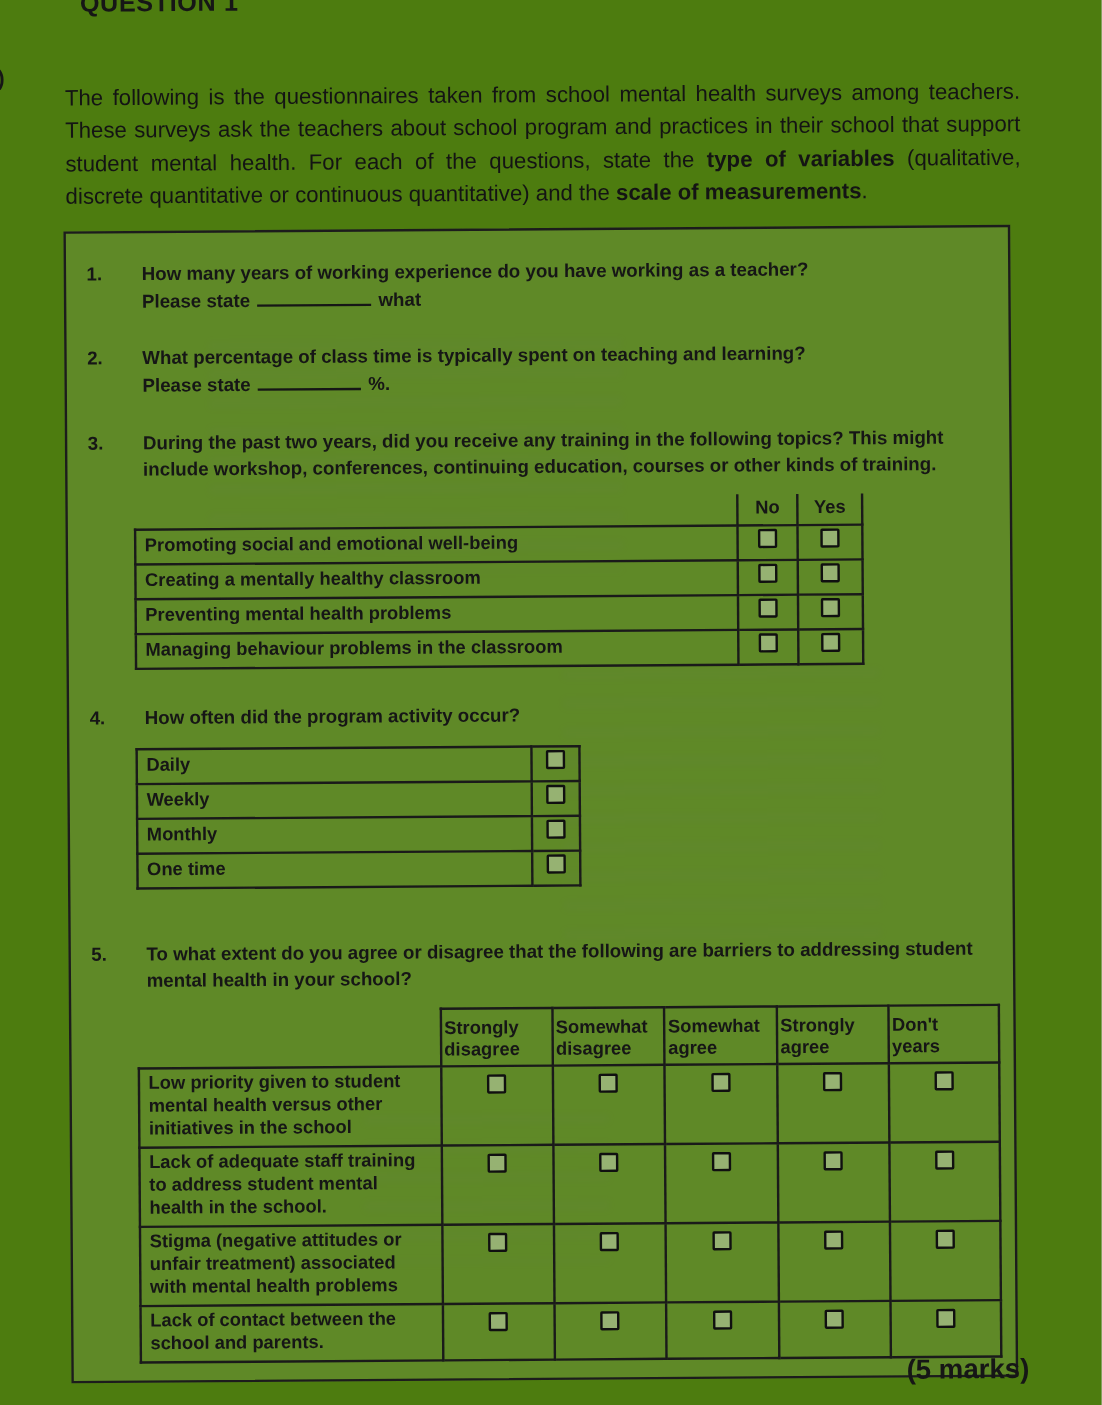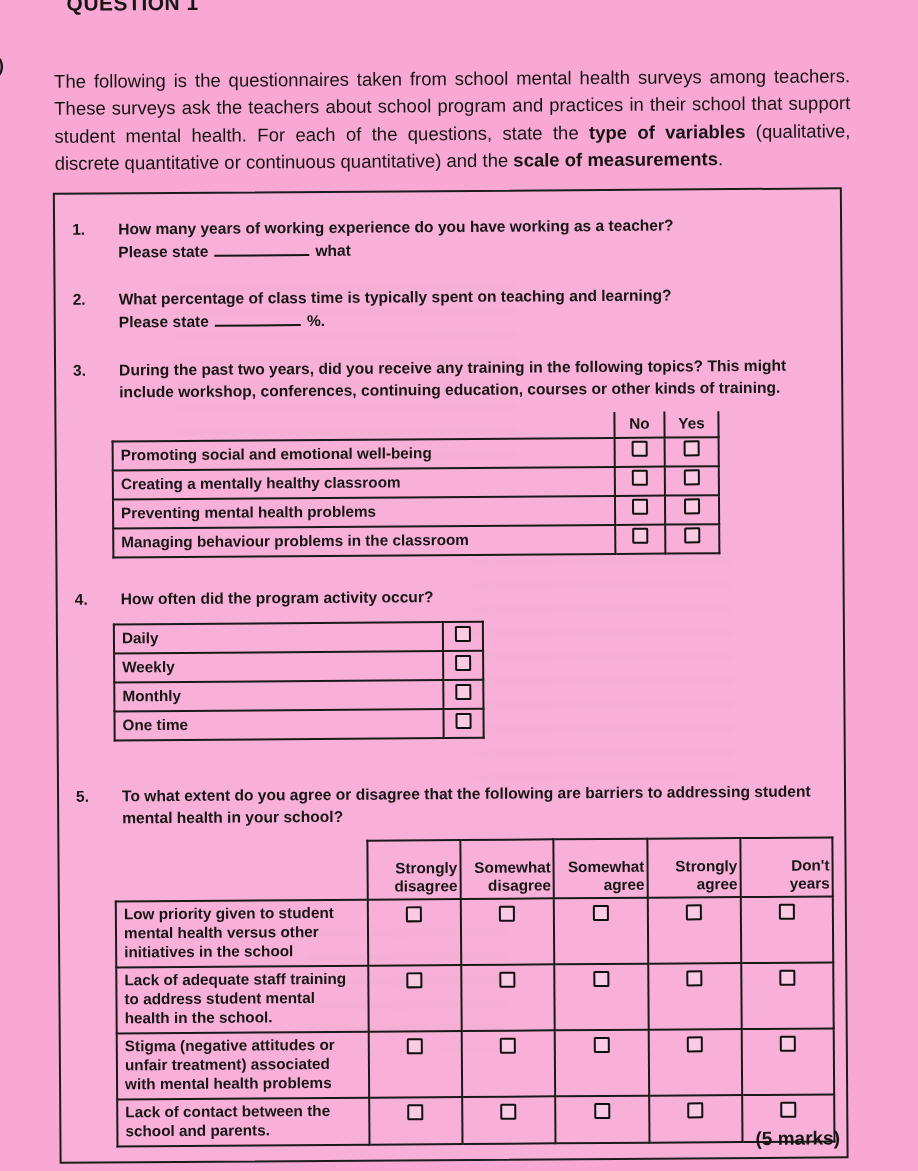--- a/index.html
+++ b/index.html
@@ -8,21 +8,21 @@
     background: #d8d6d2;
     font-family: "Liberation Sans", "DejaVu Sans", sans-serif;
   }
   .page {
     position: relative; width: 918px; height: 1171px; overflow: hidden;
     color: #161616;
     background:
       linear-gradient(262deg, rgba(55,52,48,0.20) 0%, rgba(55,52,48,0.05) 5%, rgba(55,52,48,0) 13%),
       linear-gradient(96deg, rgba(255,255,255,0.30) 0%, rgba(255,255,255,0) 28%),
       linear-gradient(180deg, #edecе8 0%, #eae9e5 45%, #e3e1dd 100%);
-    background-color: #f9a8d4;
+    background-color: #4d7c0f;
   }
   .tilt { position: absolute; inset: 0; transform: rotate(-0.4deg); transform-origin: 460px 500px; }
 
   
   .ghost { position: absolute; opacity: 0.35; filter: blur(3px); pointer-events: none;
     background: repeating-linear-gradient(180deg, rgba(100,98,108,0.12) 0 9px, rgba(0,0,0,0) 9px 24px); }
   .g1 { left: 175px; top: 282px; width: 345px; height: 195px; }
   .g2 { left: 468px; top: 558px; width: 265px; height: 235px; }
   .g3 { left: 300px; top: 928px; width: 205px; height: 125px; }
 
@@ -67,28 +67,28 @@
   .t3 .lbl { height: 24px; }
 
   .t4 { margin-top: 14px; }
   .t4 .lblcol { width: 316px; }
   .t4 .cbc4 { width: 36px; }
   .t4 .lbl { height: 24px; }
 
   .t5 { margin-top: 13px; }
   .t5 .lblcol { width: 245px; }
   .t5 .opt { width: 88px; }
-  .t5 th.opt { text-align: right; white-space: pre-line; line-height: 18px; padding: 18px 2px 3px 2px; vertical-align: top; }
+  .t5 th.opt { text-align: left; white-space: pre-line; line-height: 18px; padding: 7px 2px 3px 2px; vertical-align: top; }
   .t5 .lbl { vertical-align: top; line-height: 19px; padding: 2px 4px 5px 7px; }
   .t5 .cbc { vertical-align: top; padding-top: 6px; }
 
   .cbc, .cbc4, .cbcN, .cbcY { text-align: center; vertical-align: middle; }
   .cb { display: inline-block; width: 12px; height: 12px; border: 2px solid #101010; border-radius: 1.5px; background: rgba(255,255,255,0.35); }
 
-  .marks { position: absolute; top: 1130px; left: 751px; font-size: 19px; font-weight: bold; }
+  .marks { position: absolute; top: 1130px; left: 751px; font-size: 23px; font-weight: bold; }
 </style>
 </head>
 <body>
 
 <div class="page">
   <div class="tilt">
 
     <div class="ghost g1"></div>
     <div class="ghost g2"></div>
     <div class="ghost g3"></div>

